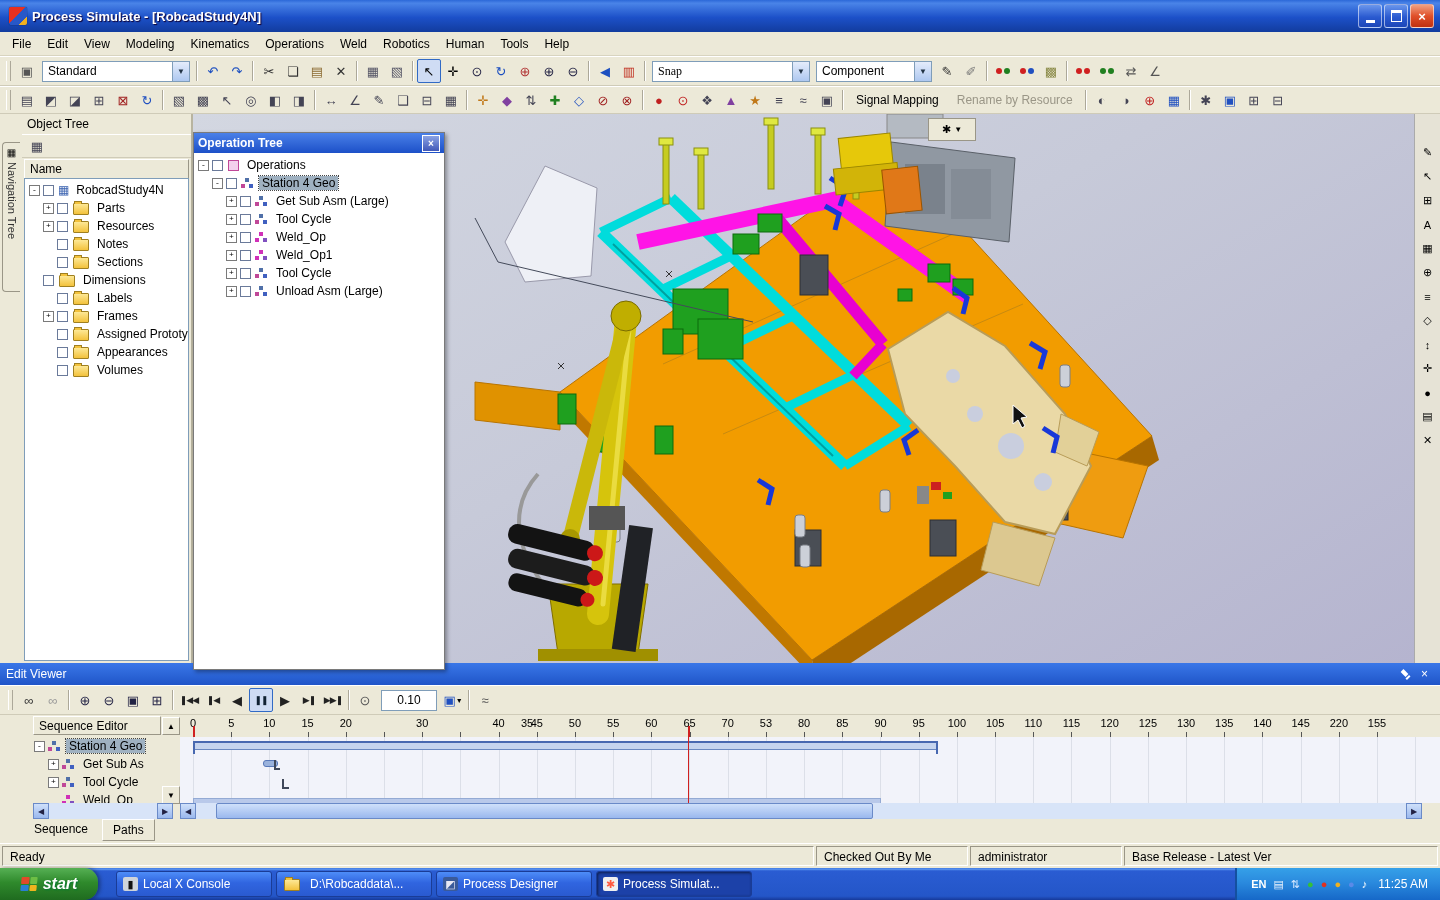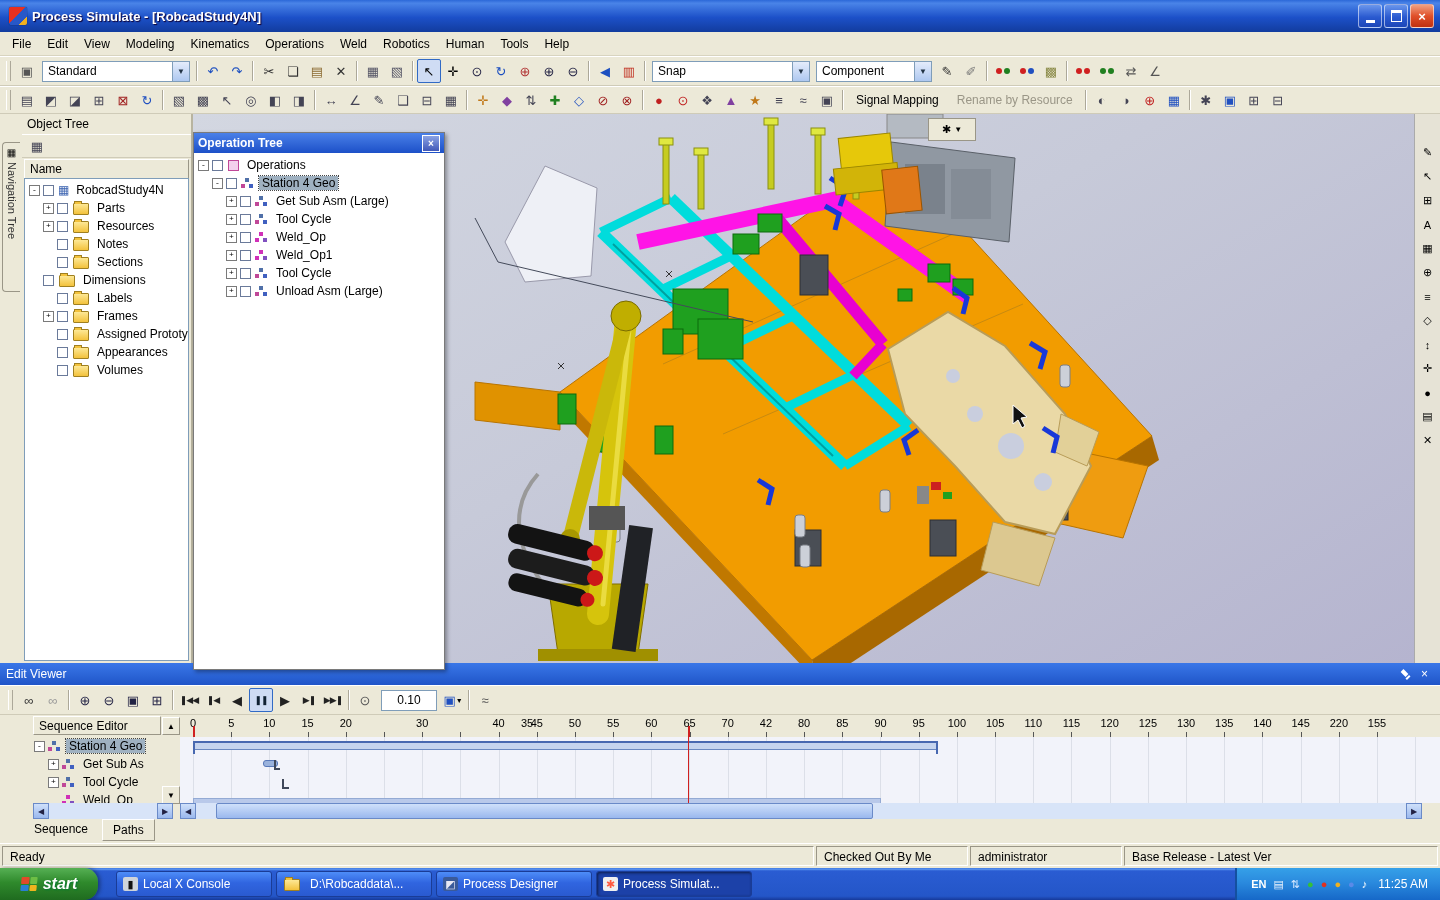--- a/index.html
+++ b/index.html
@@ -249,21 +249,21 @@
         <span style="color: rgb(34, 34, 68);">⊖</span>
       </div>
       <div class="sep"></div>
       <div class="icon">
         <span style="color: rgb(28, 79, 192);">◀</span>
       </div>
       <div class="icon">
         <span style="color: rgb(192, 48, 32);">▥</span>
       </div>
       <div class="sep"></div>
-      <div class="combo" style="width: 158px;">
+      <div class="combo" style="width: 158px; font-family: Liberation Serif, serif;">
         <span class="cval">Snap</span>
         <span class="carr">▼</span>
       </div>
       <div class="combo" style="width: 116px;">
         <span class="cval">Component</span>
         <span class="carr">▼</span>
       </div>
       <div class="icon">
         <span style="color: rgb(51, 51, 51);">✎</span>
       </div>
@@ -822,21 +822,21 @@
       <span class="tick" style="left: 394.95px;">50</span>
       <span class="tickline" style="left: 394.95px;"></span>
       <span class="tick" style="left: 433.145px;">55</span>
       <span class="tickline" style="left: 433.145px;"></span>
       <span class="tick" style="left: 471.34px;">60</span>
       <span class="tickline" style="left: 471.34px;"></span>
       <span class="tick" style="left: 509.535px;">65</span>
       <span class="tickline" style="left: 509.535px;"></span>
       <span class="tick" style="left: 547.73px;">70</span>
       <span class="tickline" style="left: 547.73px;"></span>
-      <span class="tick" style="left: 585.925px;">42</span>
+      <span class="tick" style="left: 585.925px;">53</span>
       <span class="tickline" style="left: 585.925px;"></span>
       <span class="tick" style="left: 624.12px;">80</span>
       <span class="tickline" style="left: 624.12px;"></span>
       <span class="tick" style="left: 662.315px;">85</span>
       <span class="tickline" style="left: 662.315px;"></span>
       <span class="tick" style="left: 700.51px;">90</span>
       <span class="tickline" style="left: 700.51px;"></span>
       <span class="tick" style="left: 738.705px;">95</span>
       <span class="tickline" style="left: 738.705px;"></span>
       <span class="tick" style="left: 776.9px;">100</span>

